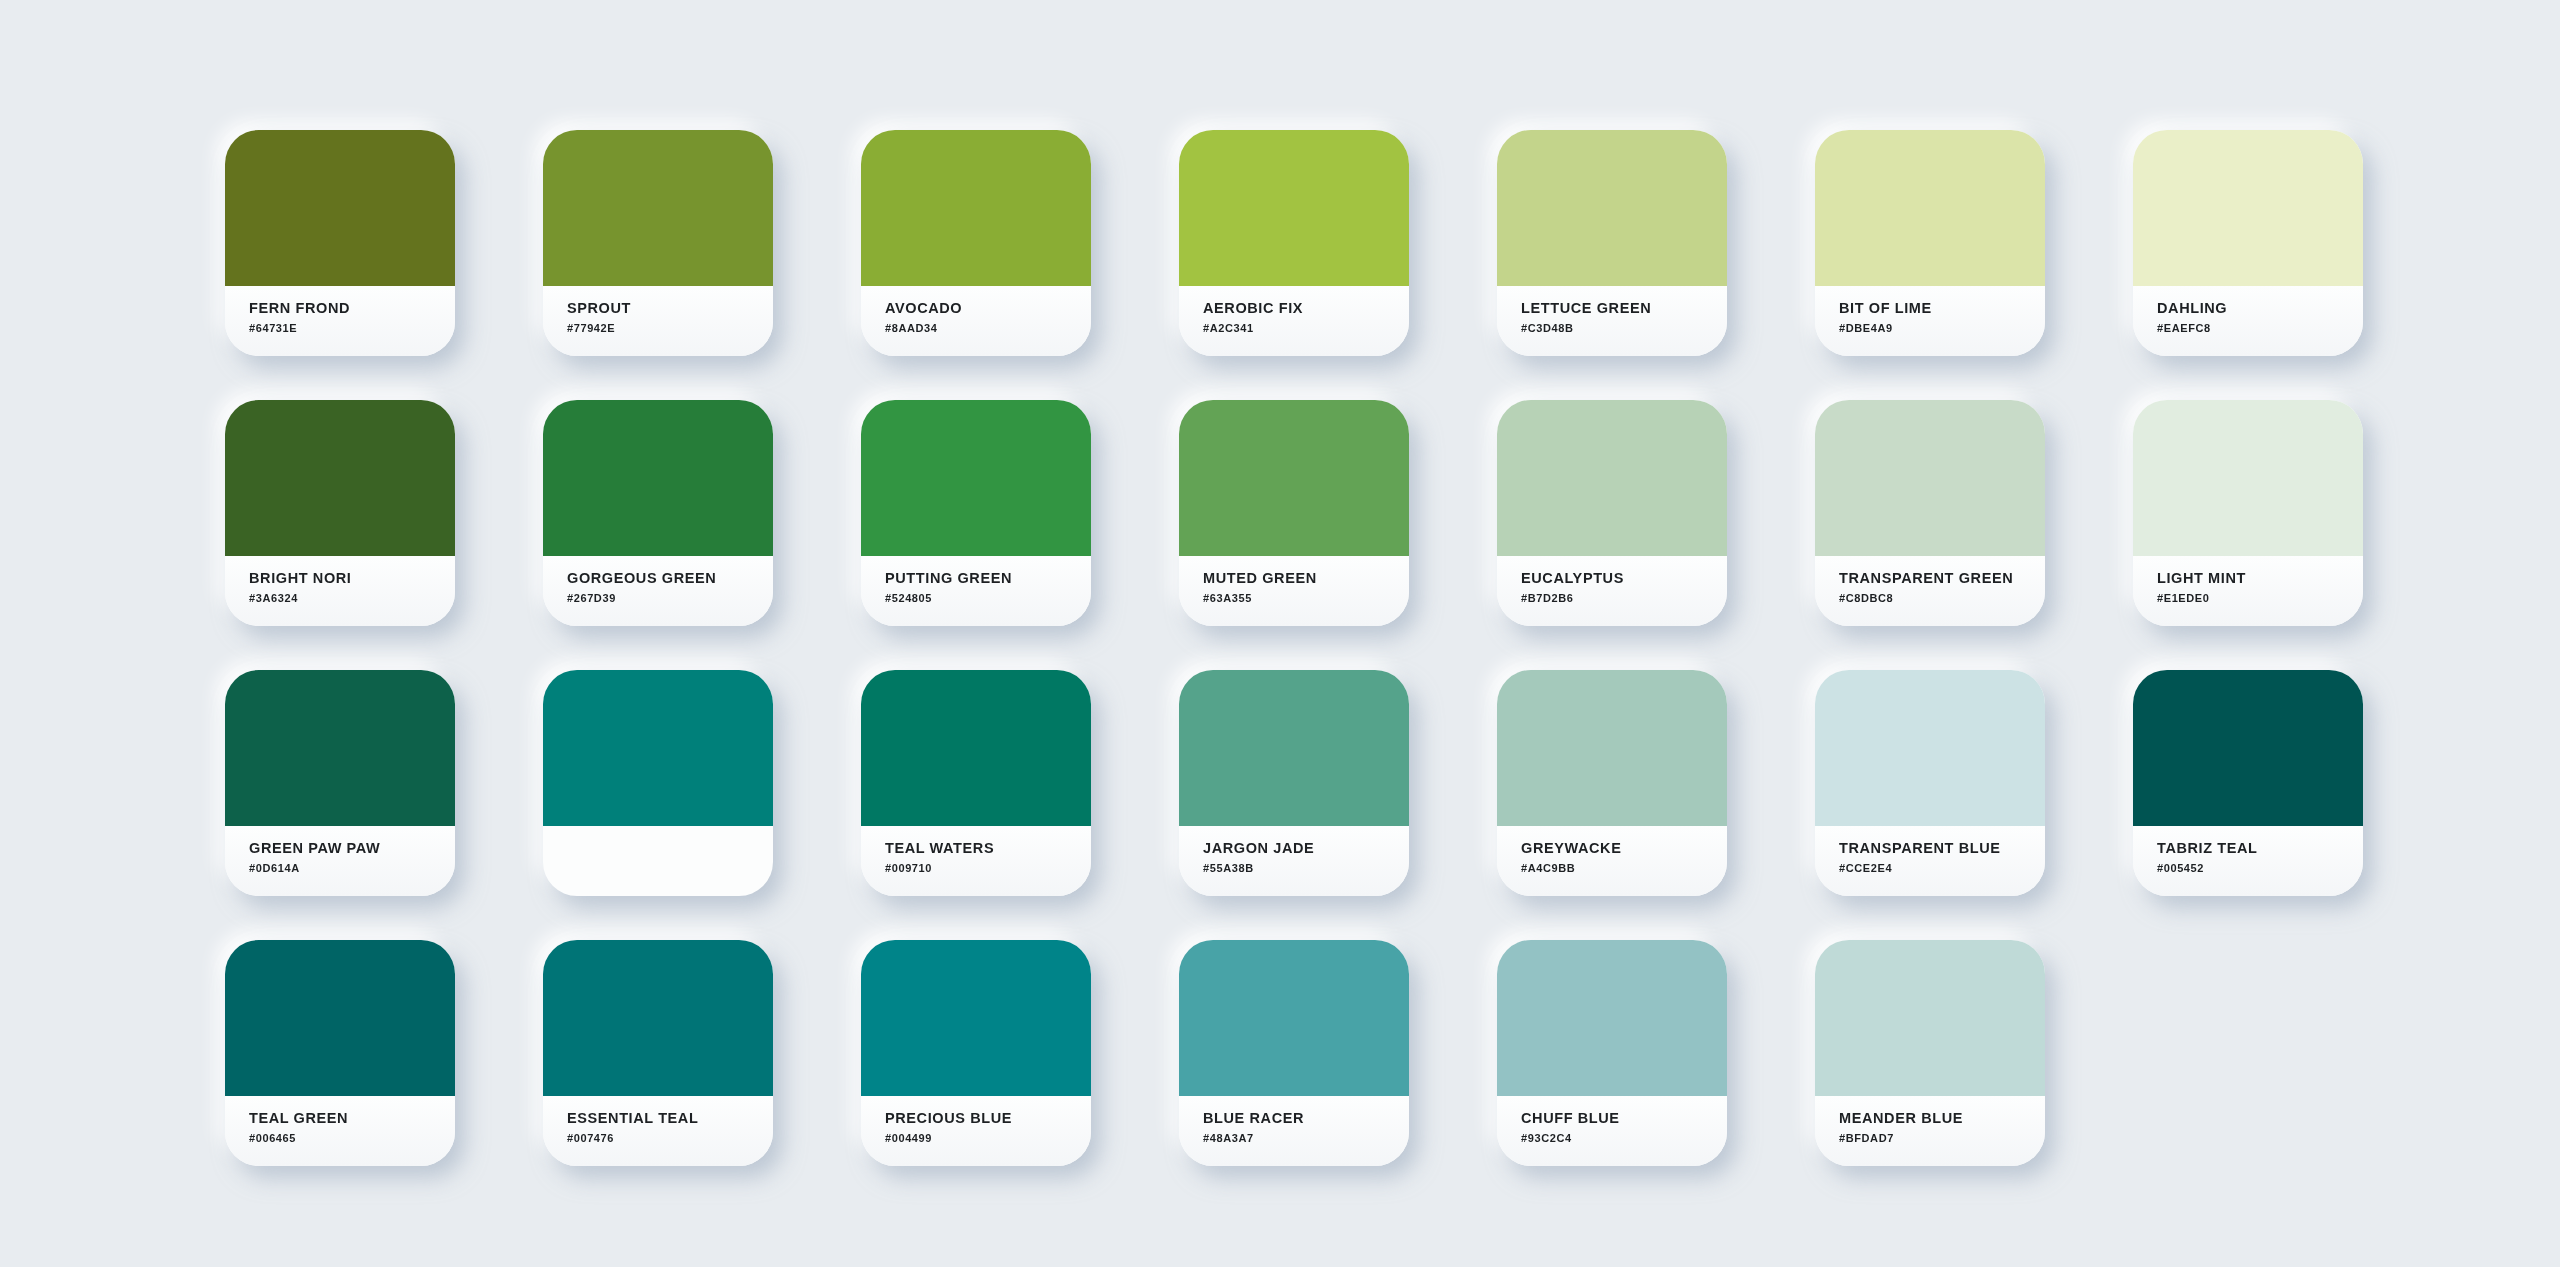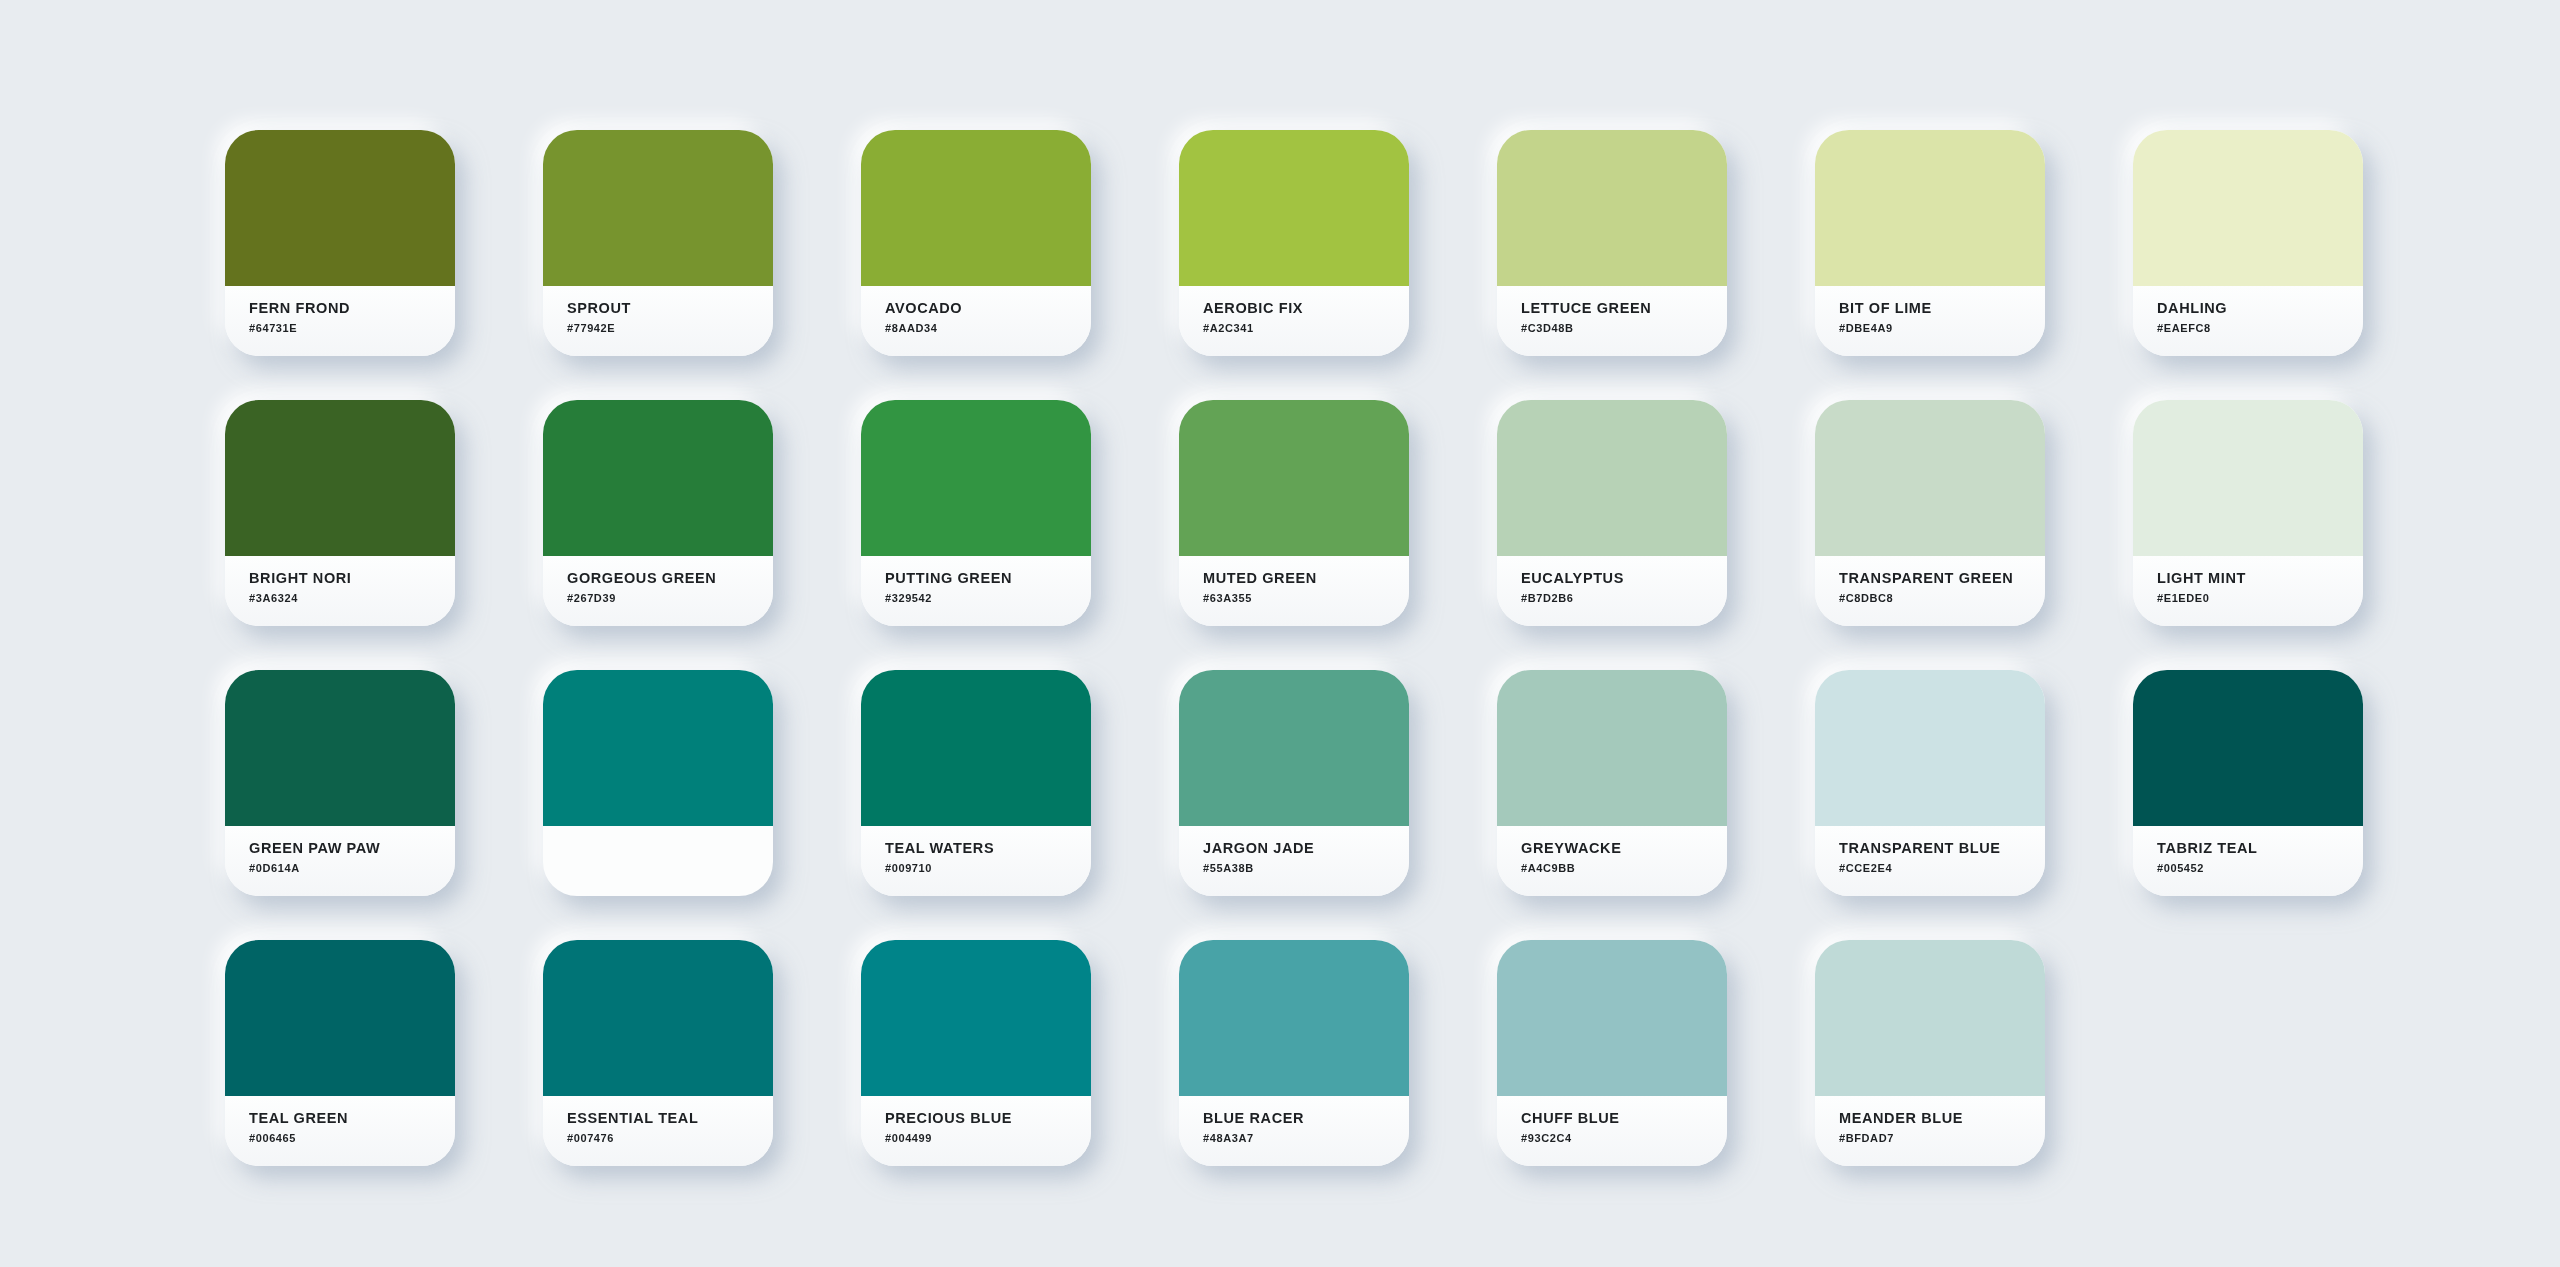--- a/index.html
+++ b/index.html
@@ -145,21 +145,21 @@
         <div class="swatch-color" style="background: rgb(38, 125, 57);"></div>
         <div class="swatch-meta">
           <div class="swatch-name">GORGEOUS GREEN</div>
           <div class="swatch-hex">#267D39</div>
         </div>
       </div>
       <div class="swatch-card">
         <div class="swatch-color" style="background: rgb(50, 149, 66);"></div>
         <div class="swatch-meta">
           <div class="swatch-name">PUTTING GREEN</div>
-          <div class="swatch-hex">#329542</div>
+          <div class="swatch-hex">#524805</div>
         </div>
       </div>
       <div class="swatch-card">
         <div class="swatch-color" style="background: rgb(99, 163, 85);"></div>
         <div class="swatch-meta">
           <div class="swatch-name">MUTED GREEN</div>
           <div class="swatch-hex">#63A355</div>
         </div>
       </div>
       <div class="swatch-card">

